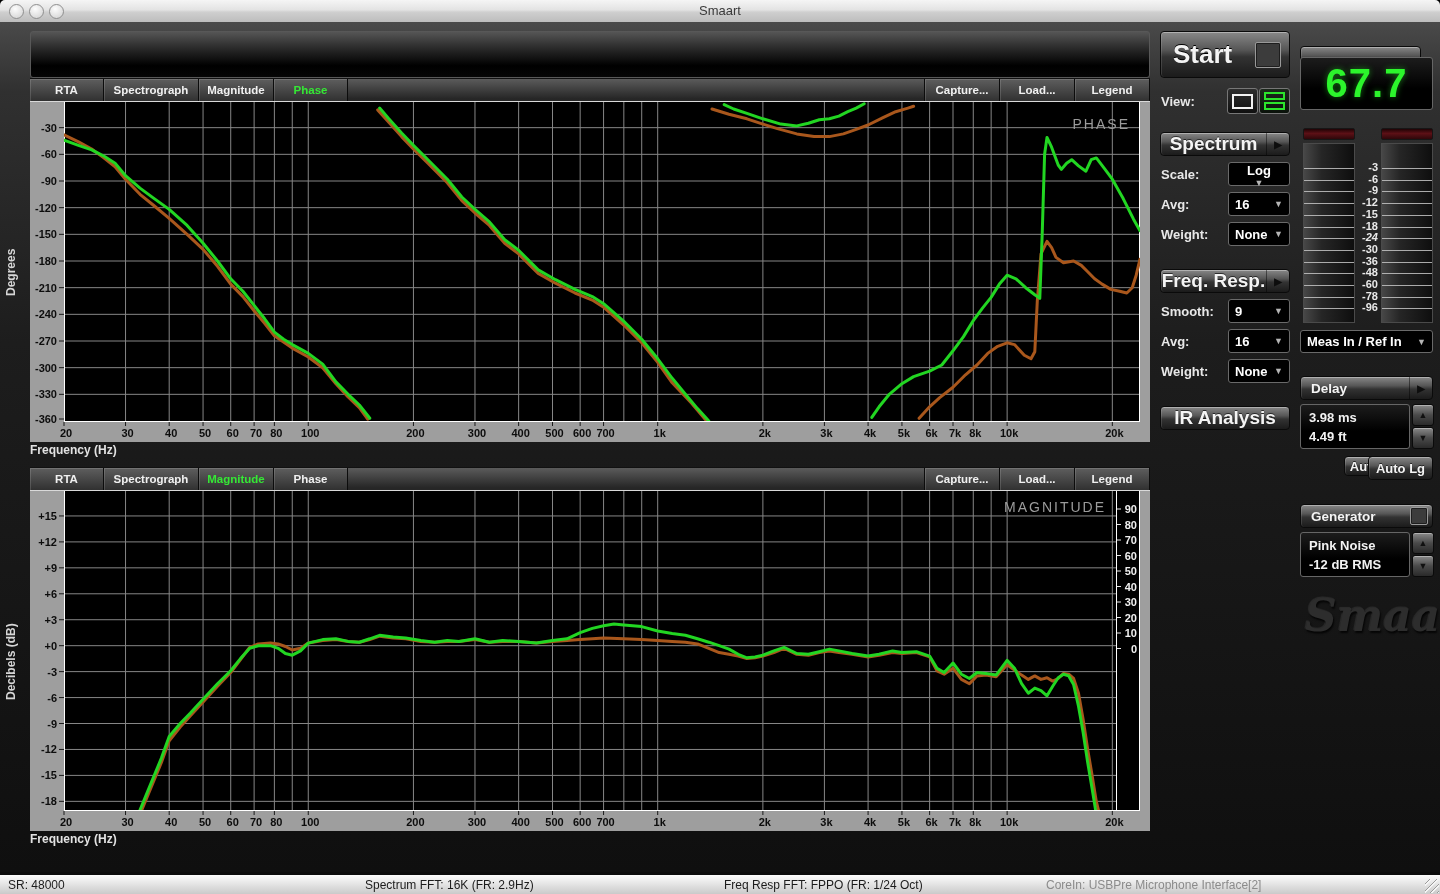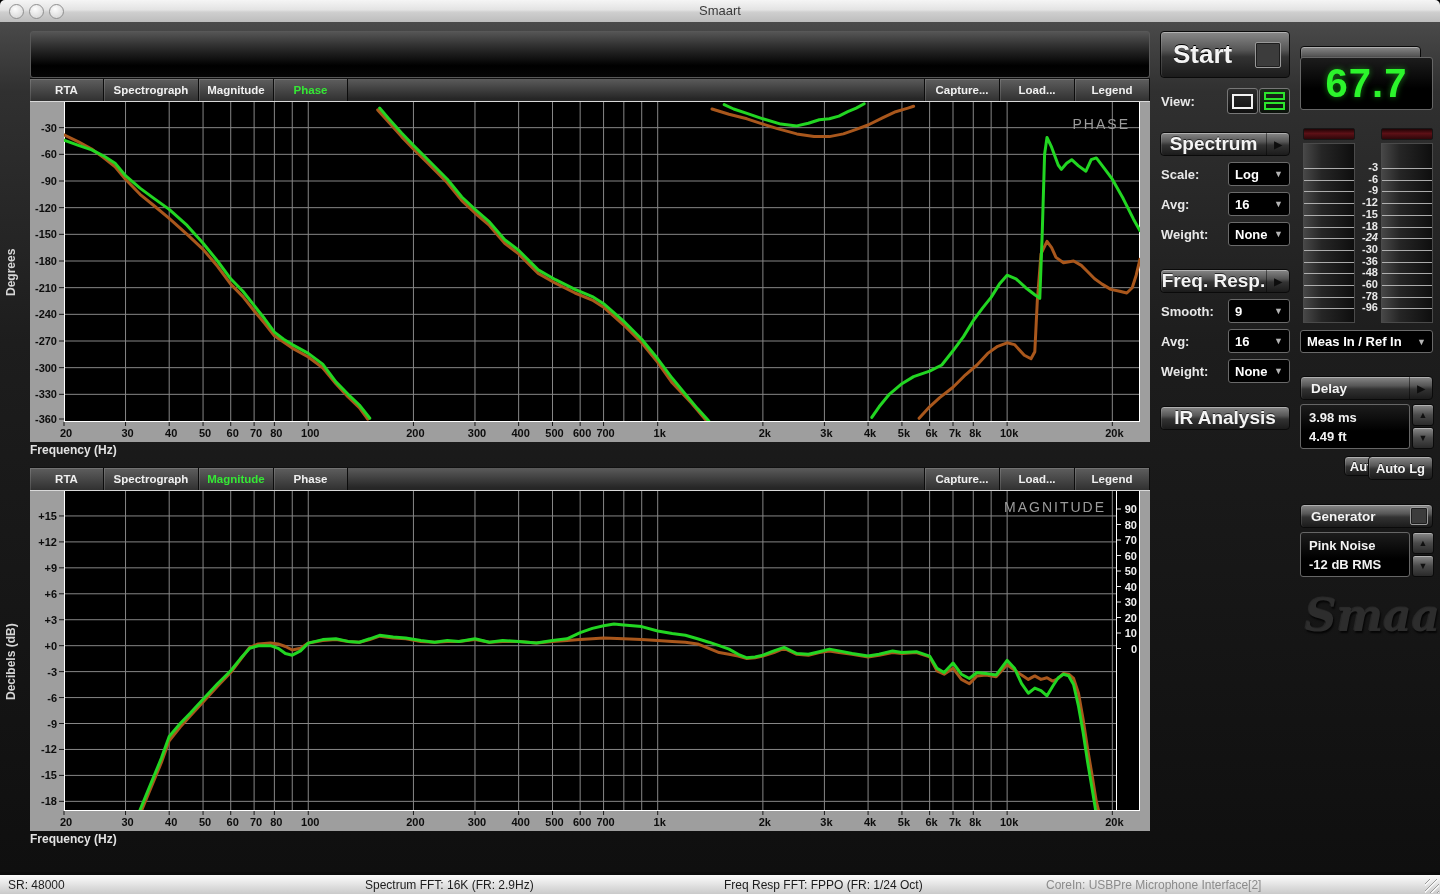--- a/index.html
+++ b/index.html
@@ -415,21 +415,21 @@
     </div>
     <div class="blackpanel" style="left:1300px;top:35px;width:133px;height:53px;display:flex;align-items:center;justify-content:center;">
       <span style="font-size:40px;color:#2cf52c;text-shadow:0 0 6px rgba(40,255,40,.45);letter-spacing:1px;">67.7</span>
     </div>
 
     <div class="gbtn" style="left:1160px;top:110px;width:130px;height:24px;">
       <span class="hdr-label">Spectrum</span>
       <span class="hdr-arrow">▶</span>
     </div>
     <div class="side-label" style="left:1161px;top:145px;">Scale:</div>
-    <div class="ddrop" style="left:1228px;top:140px;width:62px;height:24px;">
+    <div class="ddrop" style="left:1228px;top:140px;width:62px;height:24px;flex-direction:column;">
       <span class="dval">Log</span>
       <span class="darr">▼</span>
     </div>
     <div class="side-label" style="left:1161px;top:175px;">Avg:</div>
     <div class="ddrop" style="left:1228px;top:170px;width:62px;height:24px;">
       <span class="dval">16</span>
       <span class="darr">▼</span>
     </div>
     <div class="side-label" style="left:1161px;top:205px;">Weight:</div>
     <div class="ddrop" style="left:1228px;top:200px;width:62px;height:24px;">

